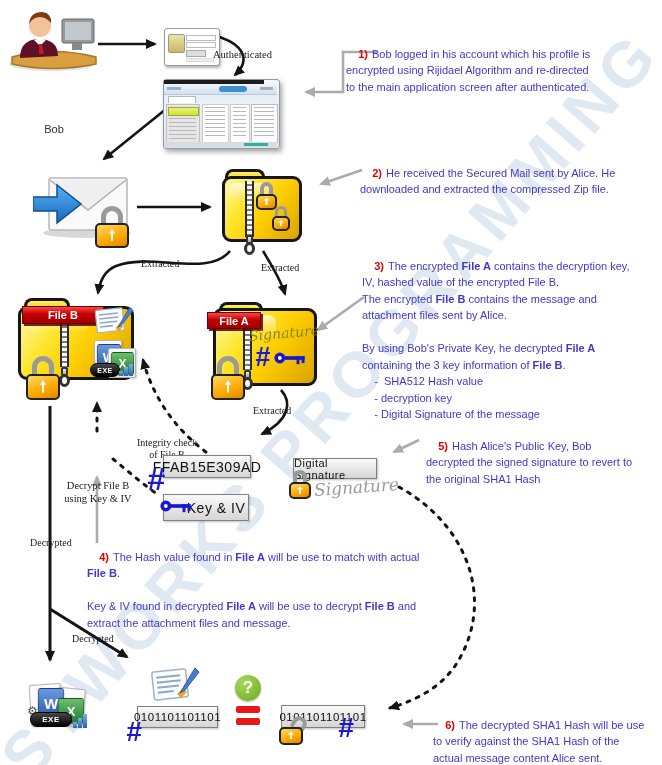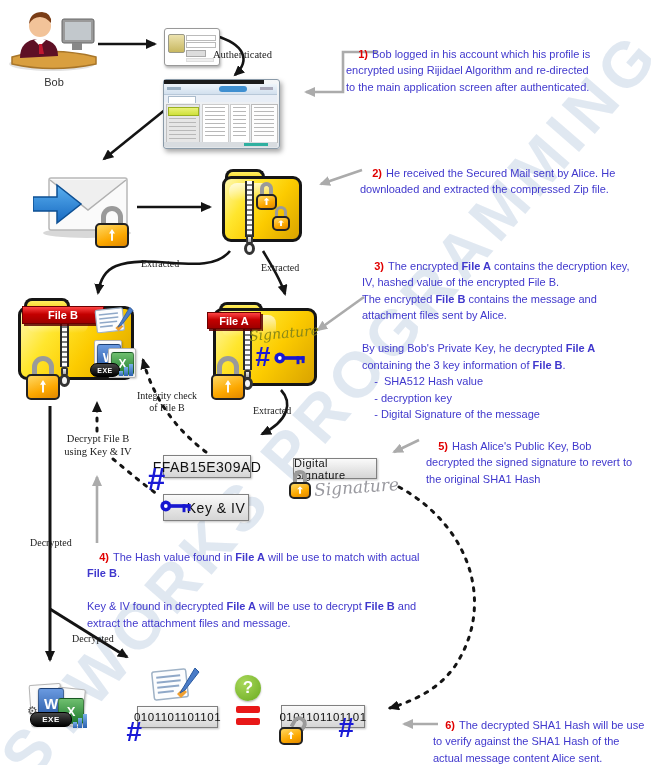--- a/index.html
+++ b/index.html
@@ -14,21 +14,21 @@
   svg.arrows{position:absolute;left:0;top:0;}
   .blk{stroke:#141414;stroke-width:2.6;fill:none;}
   .blk2{stroke:#141414;stroke-width:3;fill:none;}
   .gry{stroke:#ababab;stroke-width:2.6;fill:none;}
   .dsh{stroke:#141414;stroke-width:3;fill:none;stroke-dasharray:3 7;stroke-linecap:round;}
   
   .ann{position:absolute;font-size:11px;line-height:16.5px;color:#4038cd;white-space:pre-wrap;}
   .ann .num{color:#e00000;font-weight:bold;margin-right:4px;}
   
   .lbl{position:absolute;font-size:10px;color:#1a1a1a;font-family:Liberation Serif, serif;}
-  .ctr{text-align:center;}
+  .ctr{text-align:center;margin-top:47px;}
   
   .gbox{position:absolute;background:linear-gradient(#fafafa,#d5d5d5);border:1px solid #808080;
         box-shadow:1px 1px 2px rgba(0,0,0,.25);display:flex;align-items:center;justify-content:center;
         font-size:14px;color:#111;letter-spacing:.5px;}
   .hash-sym{position:absolute;color:#1a1ad6;font-weight:bold;font-style:italic;font-size:30px;line-height:1;}
   .script{font-family:"DejaVu Serif",serif;font-style:italic;}
   
   .padlock{position:absolute;}
   .shackle{width:62%;height:46%;margin:0 auto;border:5px solid #9a9a9a;border-bottom:none;
            border-radius:50px 50px 0 0;box-sizing:border-box;background:transparent;}

